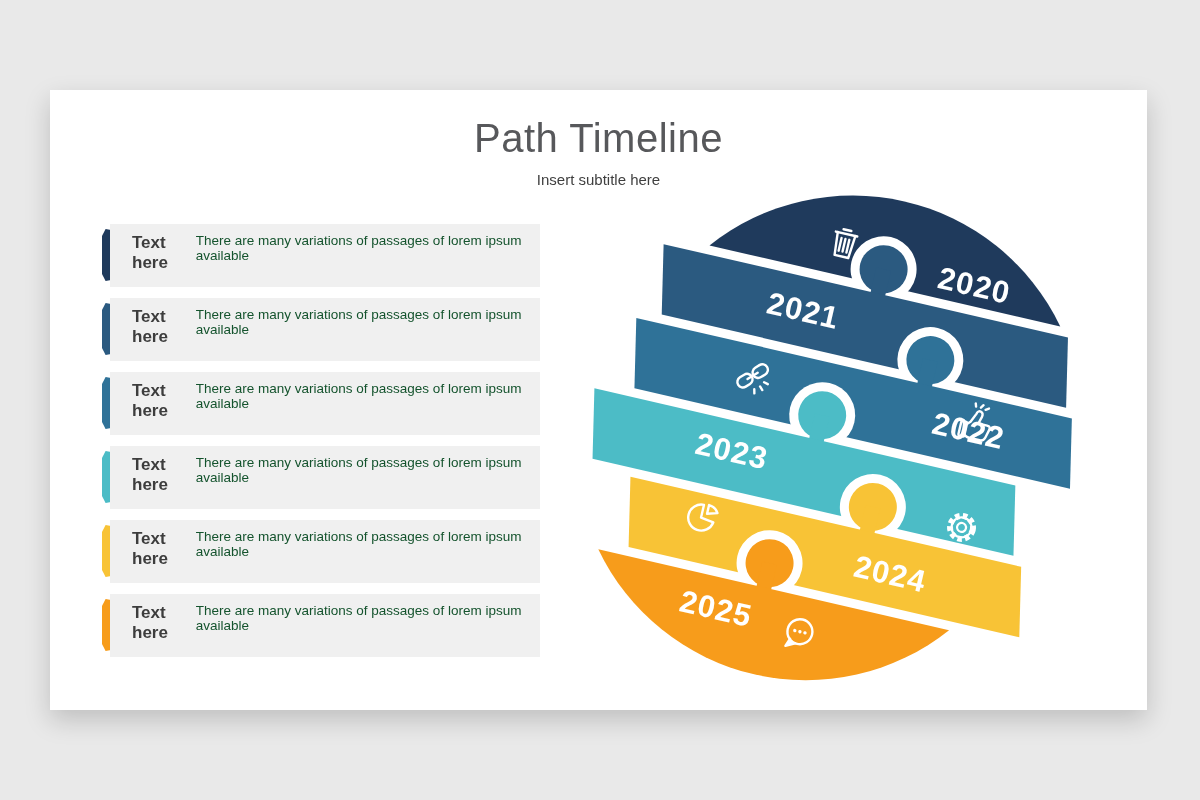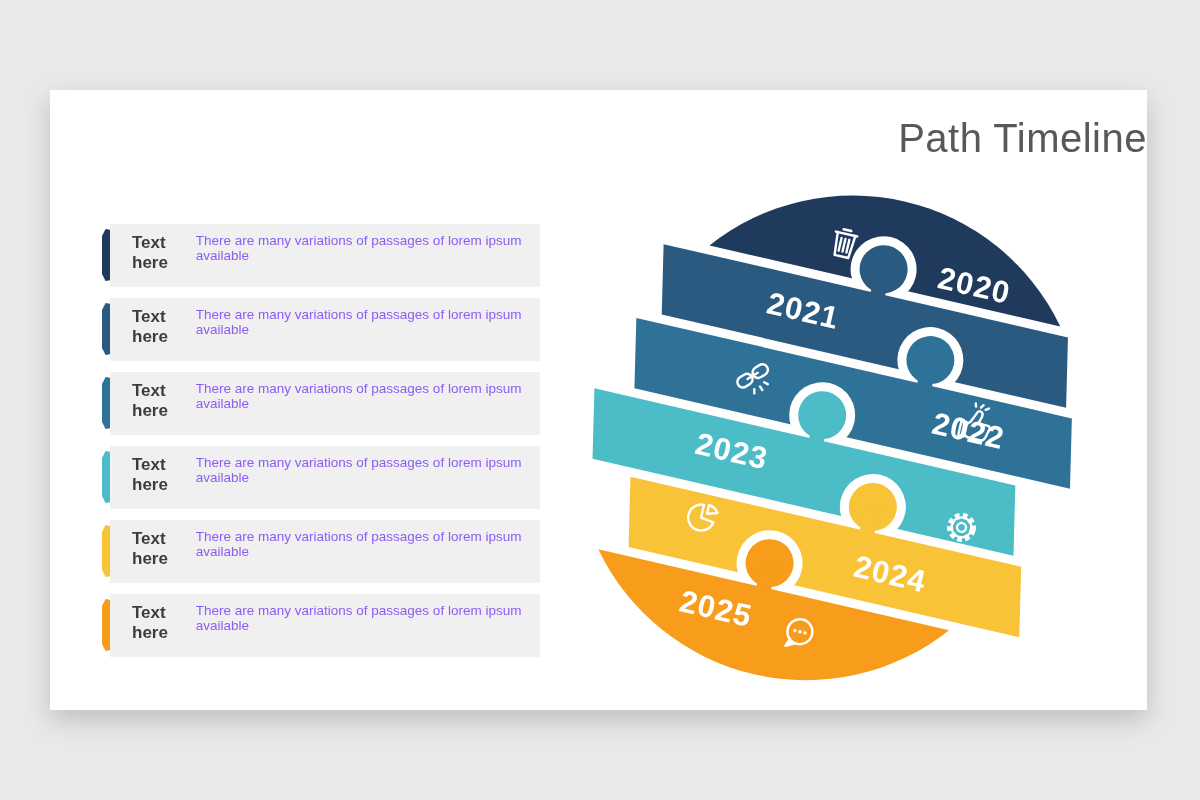--- a/index.html
+++ b/index.html
@@ -10,36 +10,36 @@
     overflow:hidden;
     position:relative;
   }
   .slide {
     position:absolute; left:50px; top:90px; width:1097px; height:620px;
     background:#ffffff;
     box-shadow:0 10px 24px rgba(0,0,0,0.18);
   }
   .title {
     position:absolute; top:26px; left:0; width:100%;
-    text-align:right; font-size:40px; font-weight:400; color:#57585b;
+    text-align:center; font-size:40px; font-weight:400; color:#57585b;
     letter-spacing:0.5px;
   }
   .subtitle {
     position:absolute; top:81px; left:0; width:100%;
     text-align:center; font-size:15px; font-weight:400; color:#3f3f3f;
   }
   .list { position:absolute; left:0; top:0; width:545px; height:620px; }
   .item {
     position:absolute; left:60px; width:430px; height:63px;
     background:#f0f0f0;
     padding:9px 16px 8px 22px;
     display:flex; justify-content:center;
   }
   .item h3 { font-size:17px; font-weight:700; color:#3d3d3d; margin-bottom:5px; }
-  .item p  { font-size:13.5px; color:#8b5cf6; }
+  .item p  { font-size:13.5px; color:#14532d; }
   .blade {
     position:absolute; left:52px; width:9px; height:52px;
   }
   .i1 { top:134px; } .b1 { top:139px; }
   .i2 { top:208px; } .b2 { top:213px; }
   .i3 { top:282px; } .b3 { top:287px; }
   .i4 { top:356px; } .b4 { top:361px; }
   .i5 { top:430px; } .b5 { top:435px; }
   .i6 { top:504px; } .b6 { top:509px; }
   .puzzle {
@@ -51,20 +51,21 @@
     text-anchor:middle;
   }
   .ic { stroke:#ffffff; stroke-width:2.4; fill:none; stroke-linecap:round; stroke-linejoin:round; }
 </style>
 </head>
 <body>
 
 <div class="slide">
 
   <div class="title">Path Timeline</div>
+  <div class="subtitle">Insert subtitle here</div>
 
   <div class="list">
 
     <svg class="blade b1" viewBox="0 0 10 52" preserveAspectRatio="none">
         <polygon points="4,0 10,1 10,51 4,52 0,45 0,7" fill="#1f3a5c"></polygon>
       </svg>
     <div class="item i1">
       <h3>Text here</h3>
       <p>There are many variations of passages of lorem ipsum available</p>
     </div>

